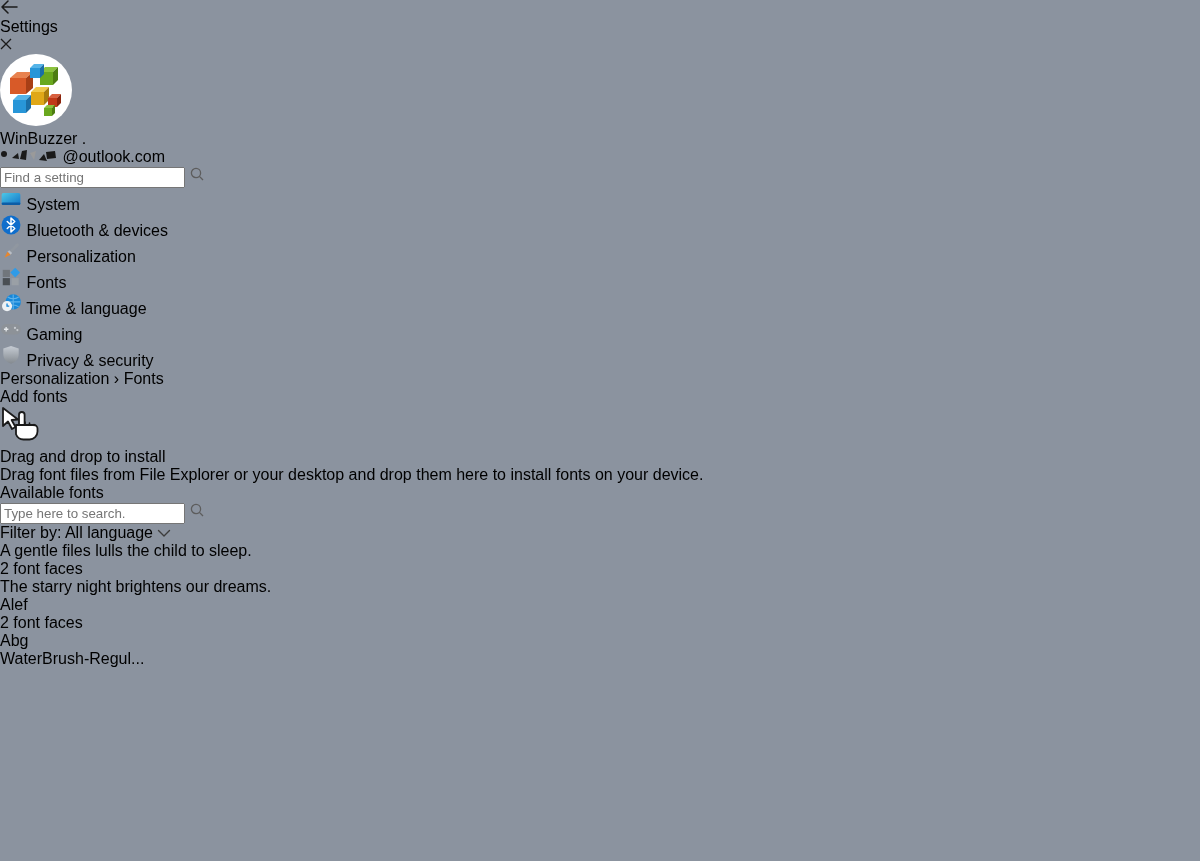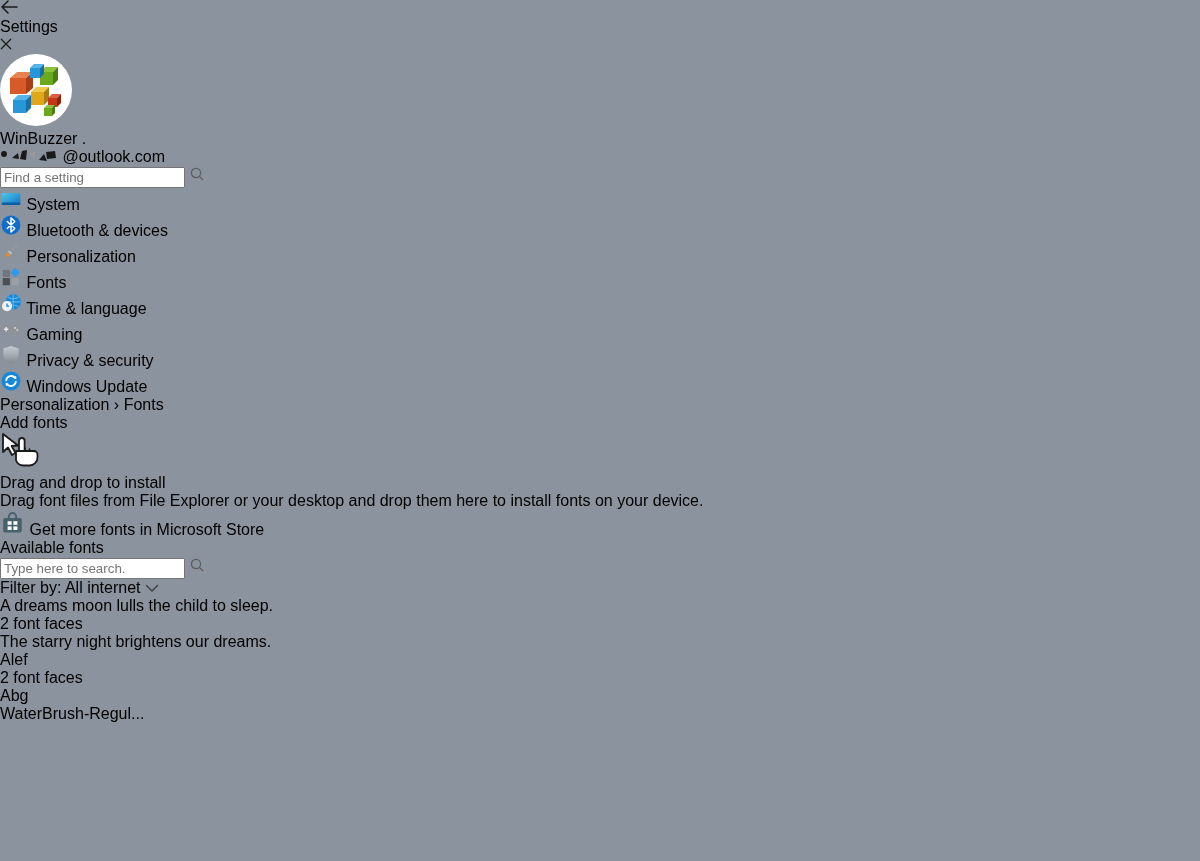--- a/index.html
+++ b/index.html
@@ -288,32 +288,20 @@
                 <stop offset="0" stop-color="#c6ccd4"></stop>
                 <stop offset="1" stop-color="#83898f"></stop>
               </linearGradient>
             </defs>
         <path d="M10 1.8 l7 2.4 v5 c0 4.6-3 7.6-7 8.8 c-4-1.2-7-4.2-7-8.8 v-5 z" fill="url(#gsh)"></path>
           </svg>
       </span>
       <span class="lbl">Privacy &amp; security</span>
     </div>
 
-    <div class="nav-item">
-      <span class="ic">
-        <svg width="22" height="22" viewBox="0 0 20 20">
-            <circle cx="10" cy="10" r="8.6" fill="#1787d8"></circle>
-        <path d="M5.6 9.4 a4.6 4.6 0 0 1 8.2-2.1" stroke="#fff" stroke-width="1.6" fill="none" stroke-linecap="round"></path>
-        <polygon points="14.6,5.2 14.9,8.3 12,7.2" fill="#fff"></polygon>
-        <path d="M14.4 10.6 a4.6 4.6 0 0 1 -8.2 2.1" stroke="#fff" stroke-width="1.6" fill="none" stroke-linecap="round"></path>
-        <polygon points="5.4,14.8 5.1,11.7 8,12.8" fill="#fff"></polygon>
-          </svg>
-      </span>
-      <span class="lbl">Windows Update</span>
-    </div>
   </div>
 
   
   <div class="crumb">
     <span class="crumb-parent">Personalization</span>
     <span class="crumb-sep">›</span>
     <span class="crumb-current">Fonts</span>
   </div>
 
   
@@ -327,53 +315,42 @@
           <rect x="19" y="6" width="5.6" height="15" rx="2.8" fill="#fff" stroke="#1a1a1a" stroke-width="1.8"></rect>
           <path d="M16 19 h18 a3.5 3.5 0 0 1 3.5 3.5 v3 a8 8 0 0 1 -8 8 h-6 a8 8 0 0 1 -7.5-5.2 z" fill="#fff" stroke="#1a1a1a" stroke-width="1.8" stroke-linejoin="round"></path>
           <path d="M25 19 v-3 m4.5 3 v-2 m4.5 2.5 v-1" stroke="#1a1a1a" stroke-width="1.6" stroke-linecap="round"></path>
         </g>
       </svg>
     </span>
     <div class="dz-title">Drag and drop to install</div>
     <div class="dz-desc">Drag font files from File Explorer or your desktop and drop them here to install fonts on your device.</div>
   </div>
 
-  <div class="store-row">
-    <svg width="25" height="25" viewBox="0 0 25 25">
-      <path d="M8.8 9 v-2.2 a3.7 3.7 0 0 1 7.4 0 V9" stroke="#47626d" stroke-width="2" fill="none"></path>
-      <rect x="3.2" y="8" width="18.6" height="14.6" rx="1.8" fill="#47626d"></rect>
-      <rect x="7.6" y="11.2" width="4" height="3.6" fill="#fff"></rect>
-        <rect x="13.4" y="11.2" width="4" height="3.6" fill="#fff"></rect>
-      <rect x="7.6" y="16.4" width="4" height="3.6" fill="#fff"></rect>
-        <rect x="13.4" y="16.4" width="4" height="3.6" fill="#fff"></rect>
-    </svg>
-    <span class="store-label">Get more fonts in Microsoft Store</span>
-  </div>
 
   
   <div class="h-avail">Available fonts</div>
 
   <input class="searchbox sb-main" placeholder="Type here to search." style="">
   <svg class="mag" style="left:932px;top:481px;" width="16" height="16" viewBox="0 0 16 16">
     <circle cx="7" cy="7" r="4.6" stroke="#5d5d5d" stroke-width="1.3" fill="none"></circle>
       <path d="M10.4 10.4 L14 14" stroke="#5d5d5d" stroke-width="1.3"></path>
   </svg>
 
   <div class="filter-row">
     <span class="filter-label">Filter by:</span>
-    <span class="filter-value">All internet</span>
+    <span class="filter-value">All language</span>
     <span class="filter-chev">
       <svg width="14" height="9" viewBox="0 0 14 9">
           <path d="M1.5 1.5 L7 7 L12.5 1.5" stroke="#3c3c3c" stroke-width="1.4" fill="none" stroke-linecap="round" stroke-linejoin="round"></path>
         </svg>
     </span>
   </div>
 
   <div class="font-card fc1">
-    <div class="preview-agency">A dreams moon lulls the child to sleep.</div>
+    <div class="preview-agency">A gentle files lulls the child to sleep.</div>
     <div class="font-faces">2 font faces</div>
   </div>
   <div class="font-card fc2">
     <div class="preview-alef">The starry night brightens our dreams.</div>
     <div class="font-name">Alef</div>
     <div class="font-faces">2 font faces</div>
   </div>
 
   <div class="scroll-thumb"></div>
 </div>

